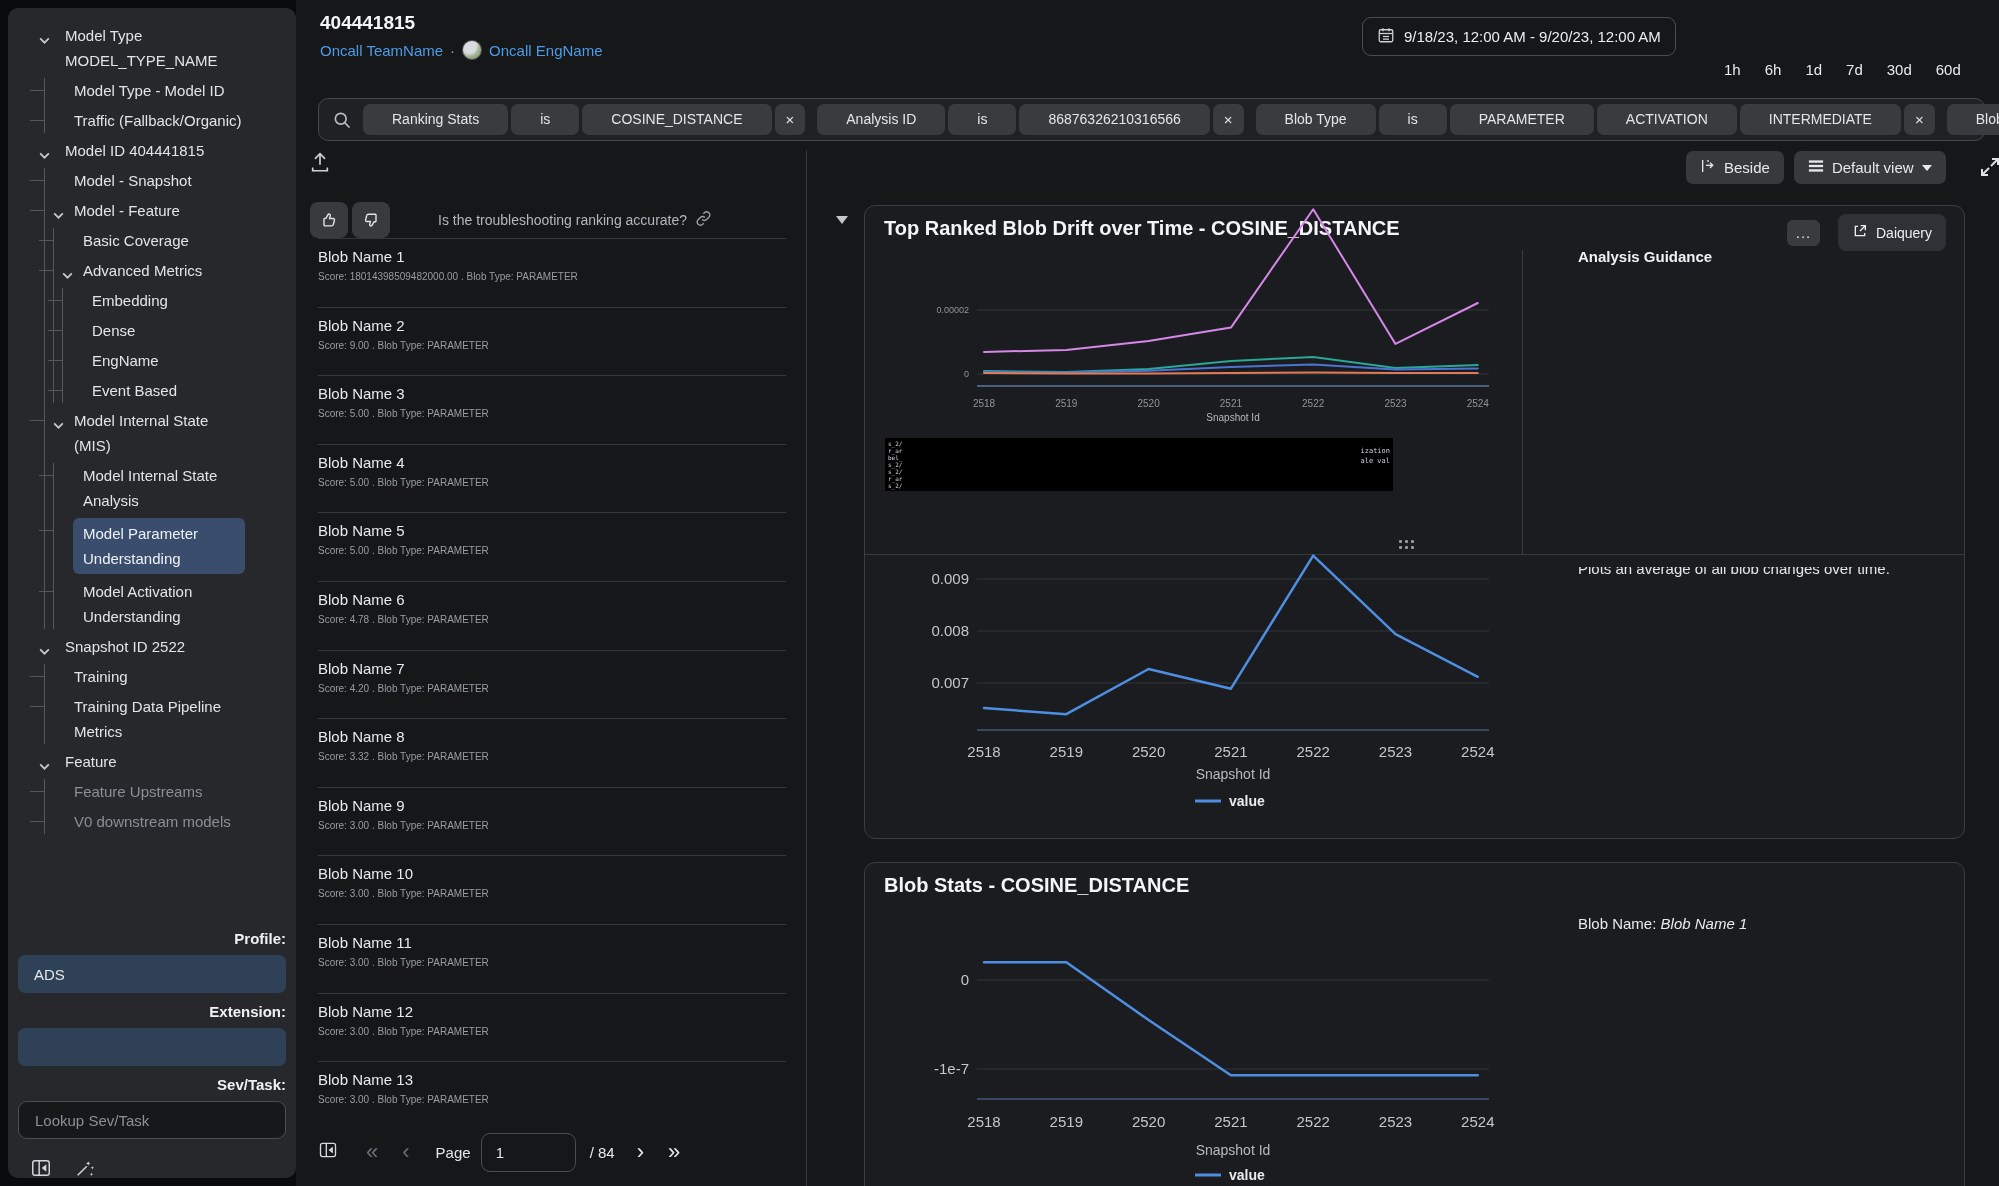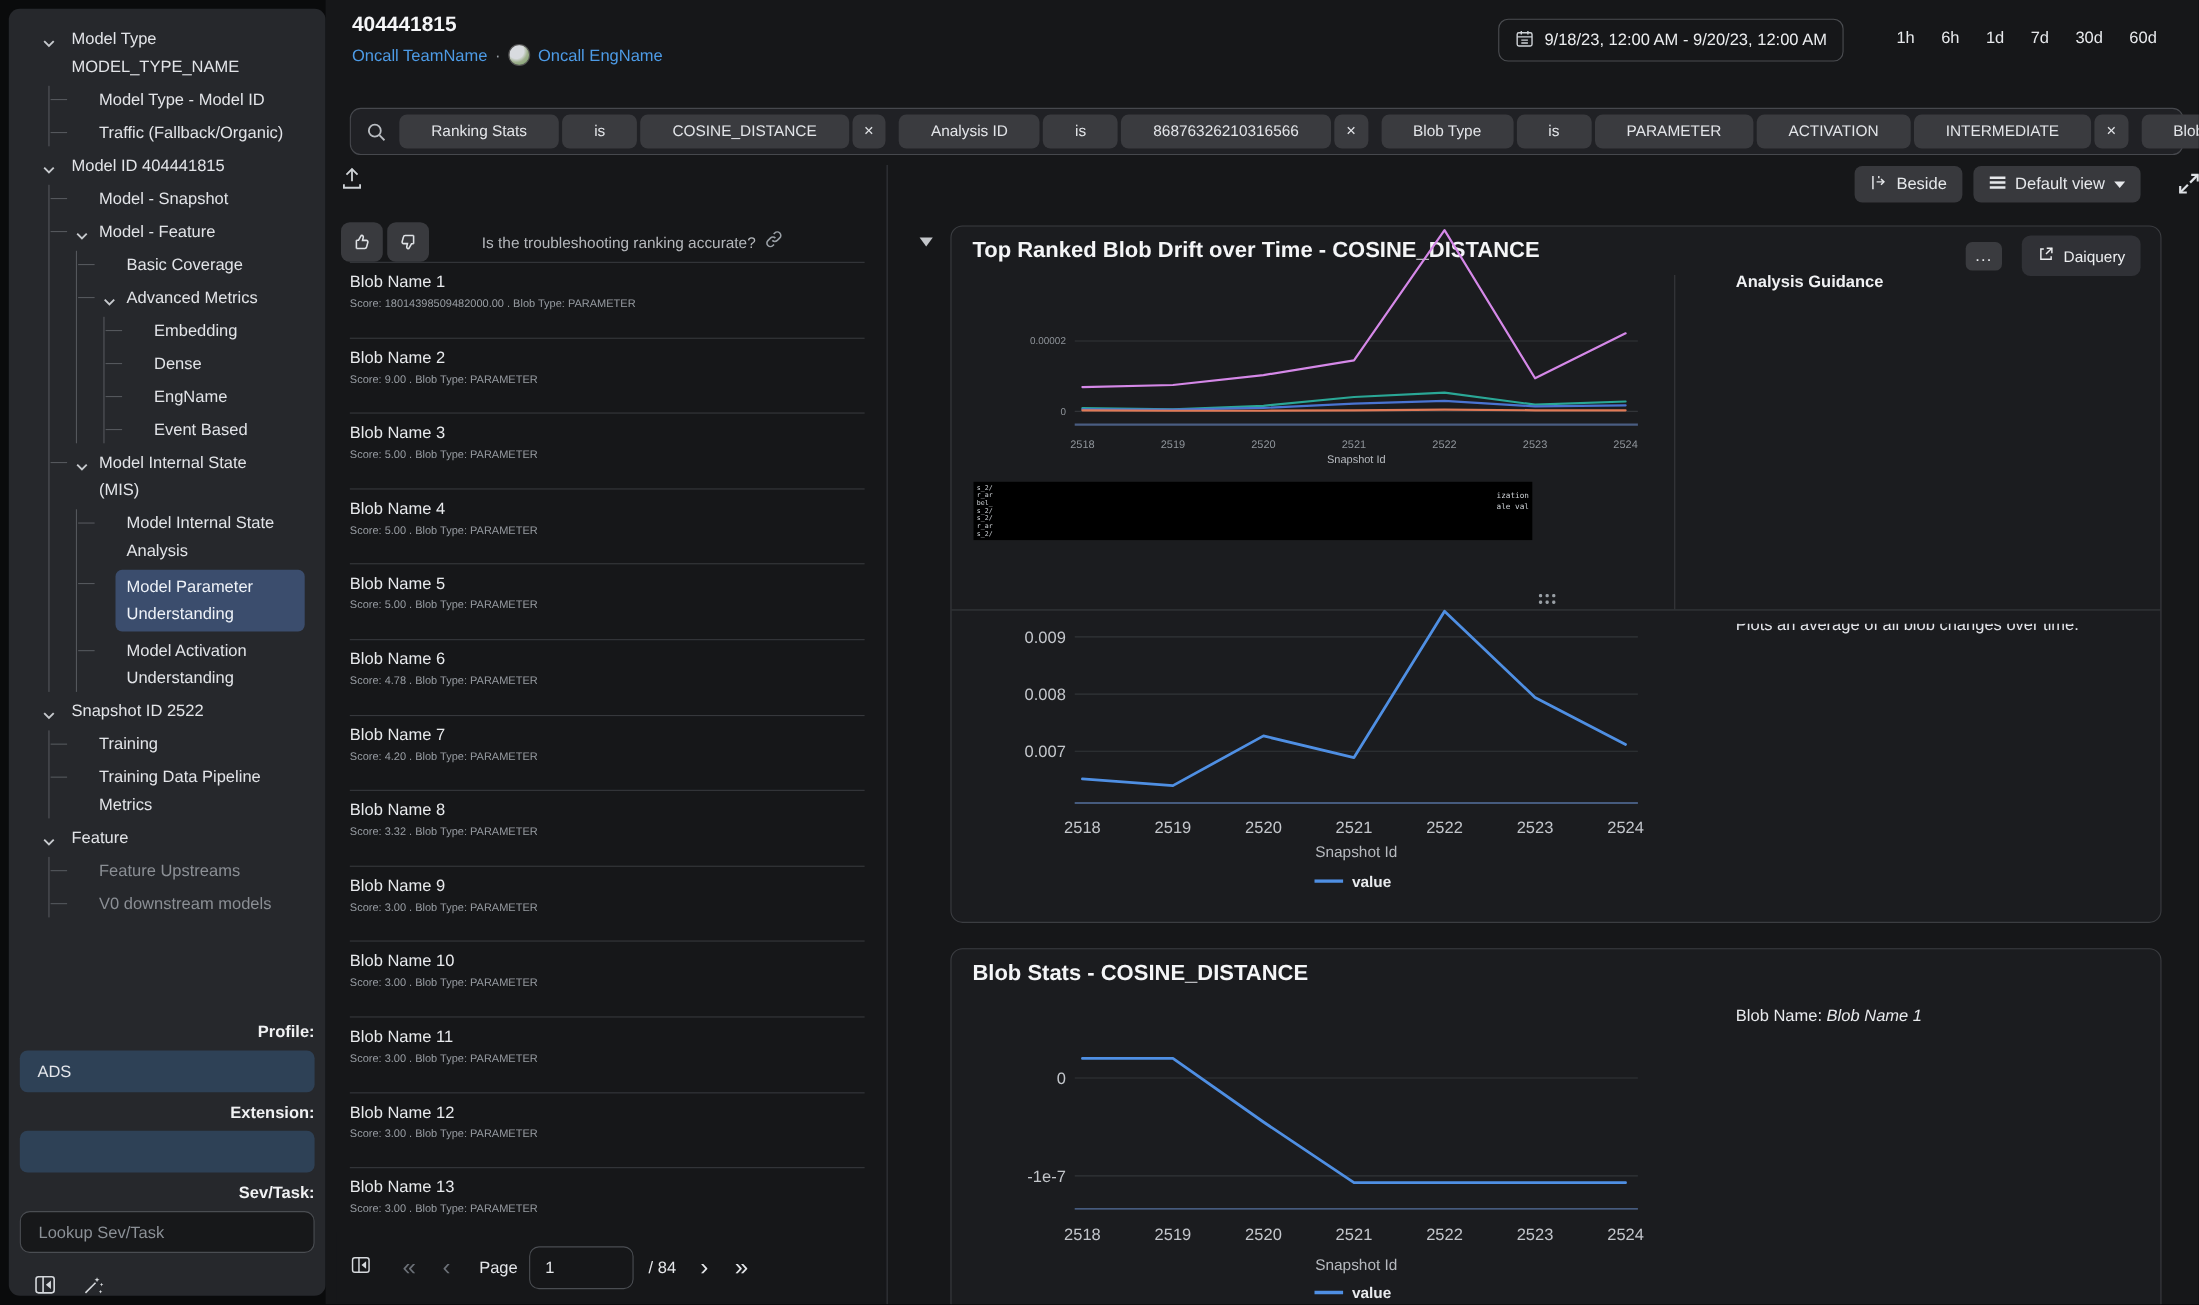--- a/index.html
+++ b/index.html
@@ -4,21 +4,21 @@
 <style>
   * { box-sizing: border-box; margin: 0; padding: 0; }
   html,body { background:#0a0b0c; }
   body { font-family: "Liberation Sans", "DejaVu Sans", sans-serif; }
   #app { position:relative; width:1999px; height:1186px; overflow:hidden; background:#0a0b0c; color:#e6e8eb; }
 
   
   #sidebar { position:absolute; left:8px; top:8px; width:288px; height:1170px; background:#26282c; border-radius:10px; }
   #tree { position:absolute; left:16px; top:10px; width:328px; font-size:15px; color:#e2e4e8; }
   ul.tree-root { list-style:none; margin-left:41px; }
-  ul.branch { list-style:none; margin-left:-21px; padding-left:45px; border-left:1px solid #54575c; }
+  ul.branch { list-style:none; margin-left:-21px; padding-left:29px; border-left:1px solid #54575c; }
   #tree li { position:relative; margin:5px 0; }
   .trow { position:relative; line-height:25px; max-width:175px; cursor:pointer; }
   ul.branch > li > .trow::before { content:""; position:absolute; left:-44px; top:12px; width:15px; height:1px; background:#54575c; }
   .trow .chev { position:absolute; left:-22px; top:6px; width:13px; height:13px; }
   ul.tree-root > li > .trow > .chev { left:-27px; }
   .trow.dim { color:#8b8f95; }
   .trow.selected { background:#3b4d6d; border-radius:6px; margin-left:-10px; padding:3px 10px; max-width:172px; display:inline-block; color:#eef2f8; }
   ul.branch > li > .trow.selected::before { left:-34px; }
 
   .profile-block { position:absolute; left:10px; right:10px; top:912px;text-align:right; }
@@ -33,21 +33,21 @@
   
   #main { position:absolute; left:296px; top:0; width:1703px; height:1186px; background:#161719; }
   #page-title { position:absolute; left:24px; top:12px; font-size:19px; font-weight:bold; color:#f4f5f7; }
   #oncall-row { position:absolute; left:24px; top:40px; font-size:15px; display:flex; align-items:center; gap:7px;justify-content:flex-end; }
   #oncall-row a { color:#4d9be6; text-decoration:none; cursor:pointer; }
   .dot-sep { color:#9aa0a6; }
   .avatar { width:20px; height:20px; border-radius:50%; background:radial-gradient(circle at 35% 30%, #d8dbdf 0 40%, #9fb08e 60%, #6f9b5e); border:1px solid #555; }
 
   #date-btn { position:absolute; left:1066px; top:17px; height:39px; border:1px solid #4b4d51; border-radius:9px; display:flex; align-items:center; gap:9px; padding:0 14px; font-size:15px; color:#eceef0; cursor:pointer; }
   #quick-ranges { position:absolute; left:1428px; top:26px; display:flex; gap:24px; font-size:15px; color:#e8eaed; }
-  #quick-ranges span { cursor:pointer; }
+  #quick-ranges span { cursor:pointer;margin-top:35px; }
 
   #filterbar { position:absolute; left:22px; top:98px; width:1667px; height:43px; background:#202125; border:1px solid #46484d; border-radius:10px; display:flex; align-items:center; gap:12px; padding-left:44px; }
   #filter-search { position:absolute; left:13px; top:11px; color:#b9bdc2; }
   .pill-group { display:flex; gap:3px; align-items:center; }
   .pill { background:#3a3b3f; height:31px; line-height:31px; padding:0 29px; border-radius:7px; font-size:14px; color:#e3e5e9; white-space:nowrap; cursor:pointer; }
   .pill.tiny { font-size:11px; padding:0 9px; color:#cdd1d6; }
   .pill.op-x { padding:0 11px; font-size:15px; }
 
   #upload-btn { position:absolute; left:8px; top:146px; width:32px; height:32px; color:#cfd3d7; display:flex; align-items:center; justify-content:center; cursor:pointer; }
 

